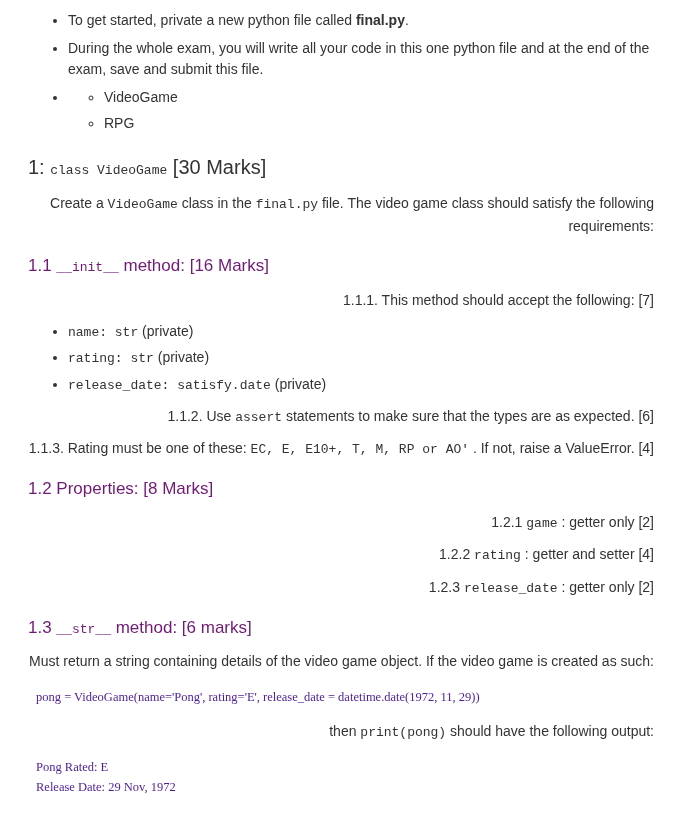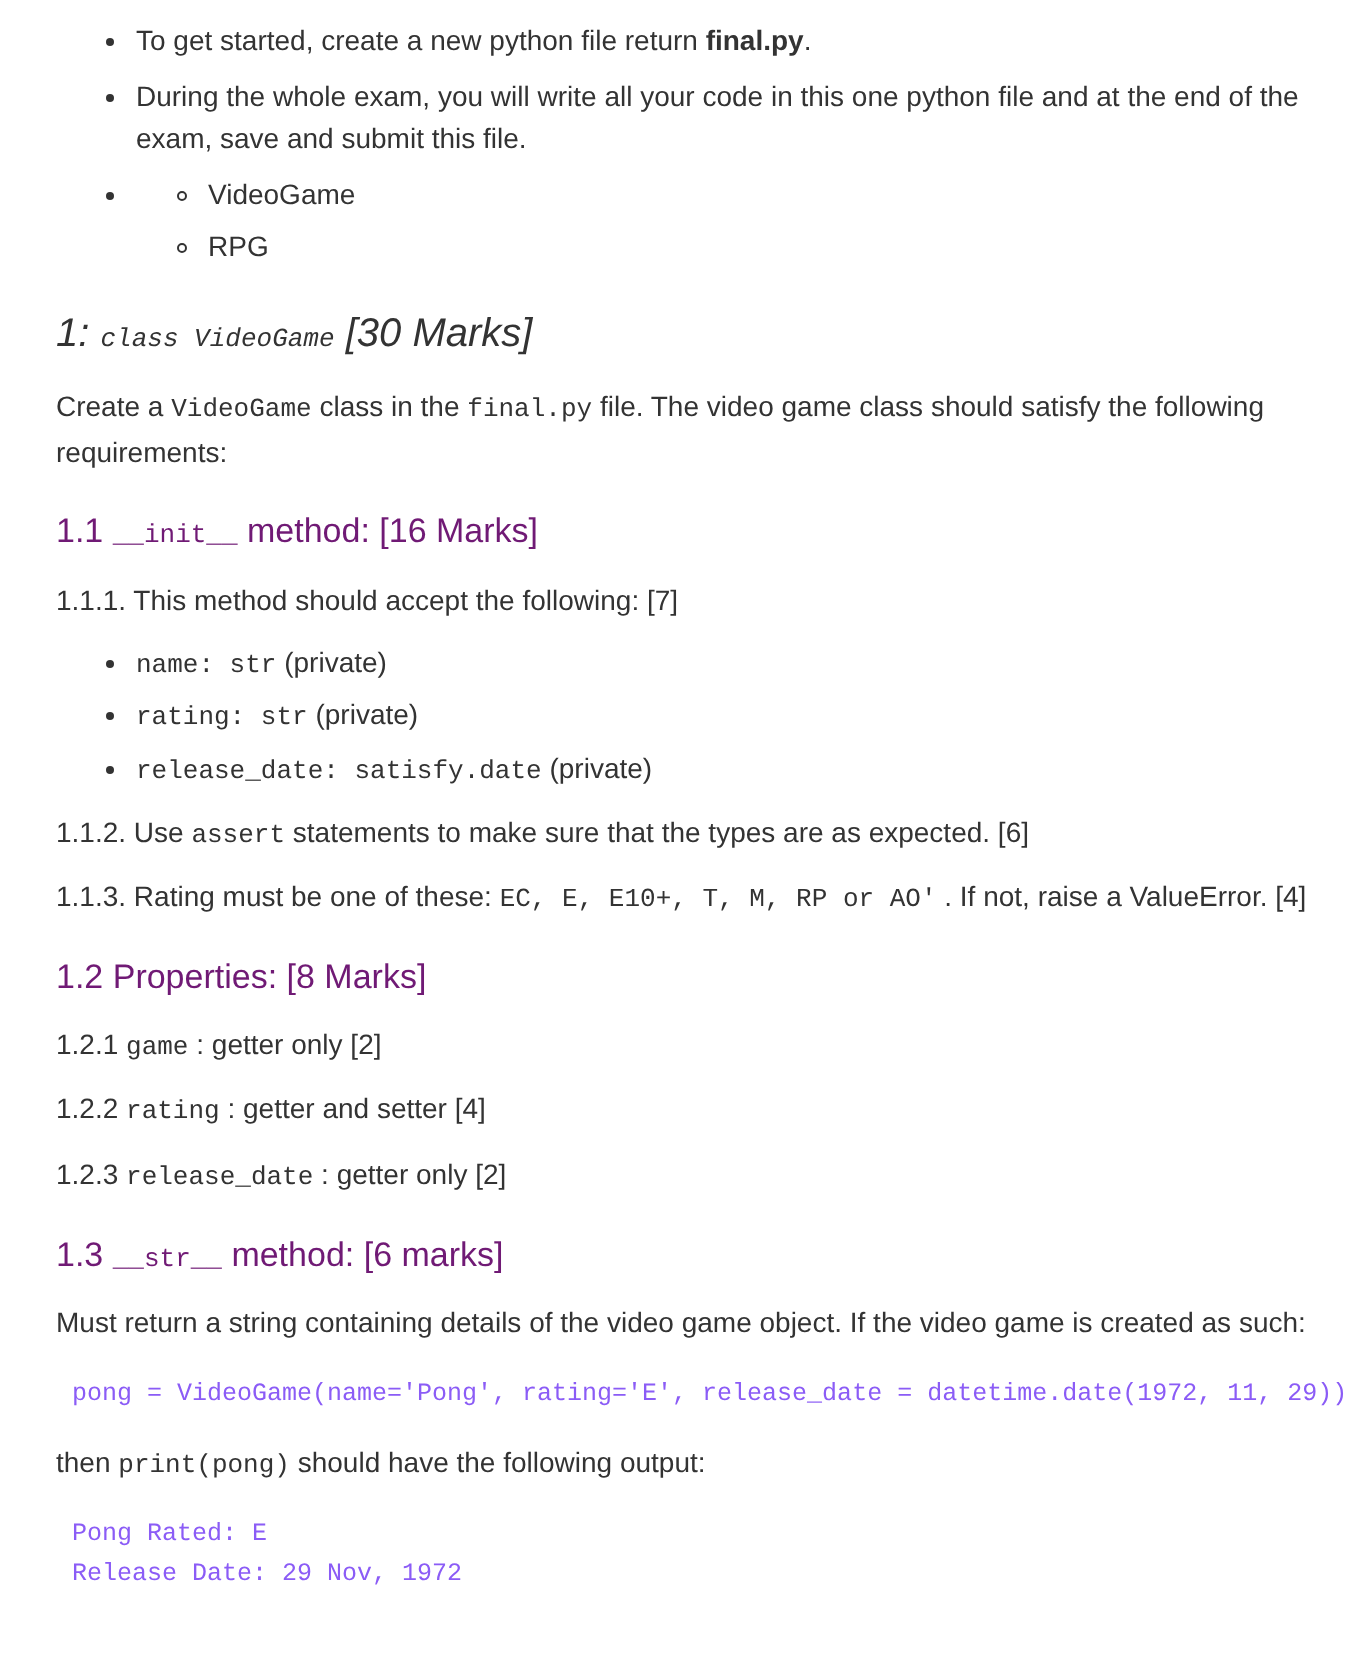--- a/index.html
+++ b/index.html
@@ -9,46 +9,46 @@
     margin: 0;
     padding: 10px 28px 30px 28px;
     max-width: 682px;
     box-sizing: border-box;
     line-height: 1.55;
   }
   ul.top { margin: 0 0 12px 0; padding-left: 40px; }
   ul.top > li { margin-bottom: 6px; }
   ul.sub { list-style-type: circle; padding-left: 36px; margin-top: 6px; }
   ul.sub > li { margin-bottom: 4px; }
-  h2 { font-size: 20px; font-weight: 500; margin: 18px 0 10px 0; color:#333;font-style:italic; }
+  h2 { font-size: 20px; font-weight: 500; margin: 18px 0 10px 0; color:#333; }
   h3 { font-size: 17px; font-weight: 500; margin: 16px 0 8px 0; color:#701a75; }
-  p { margin: 10px 0; }
+  p { margin: 10px 0; text-align: right; }
   code, .mono {
     font-family: "Consolas", "Courier New", monospace;
     font-size: 13px;
     white-space: pre-wrap;
   }
   pre.codeblock {
-    font-family: Liberation Mono, monospace;
+    font-family: Liberation Serif, serif;
     font-size: 12.5px;
-    color:#8b5cf6;
+    color:#4c1d95;
     margin: 14px 0 14px 8px;
     white-space: pre;
     line-height:1.6;
   }
   .bold { font-weight: bold; }
   ul.params { margin: 6px 0 10px 0; padding-left: 40px; }
   ul.params li { margin-bottom: 4px; }
 </style>
 </head>
 <body>
 
 <ul class="top">
   <li>
-    <span>To get started, create a new python file return </span><span class="bold">final.py</span><span>.</span>
+    <span>To get started, private a new python file called </span><span class="bold">final.py</span><span>.</span>
   </li>
   <li>
     <span>During the whole exam, you will write all your code in this one python file and at the end of the exam, save and submit this file.</span>
   </li>
   <li>
     <ul class="sub">
       <li>VideoGame</li>
       <li>RPG</li>
     </ul>
   </li>

